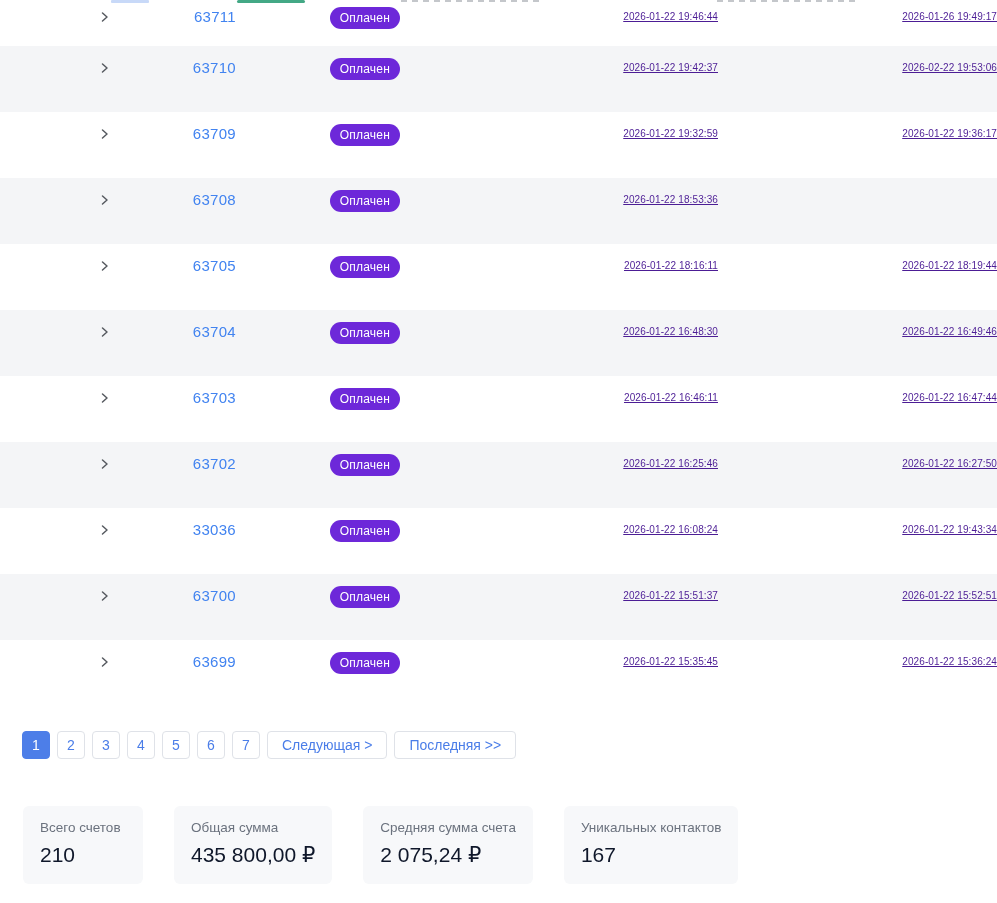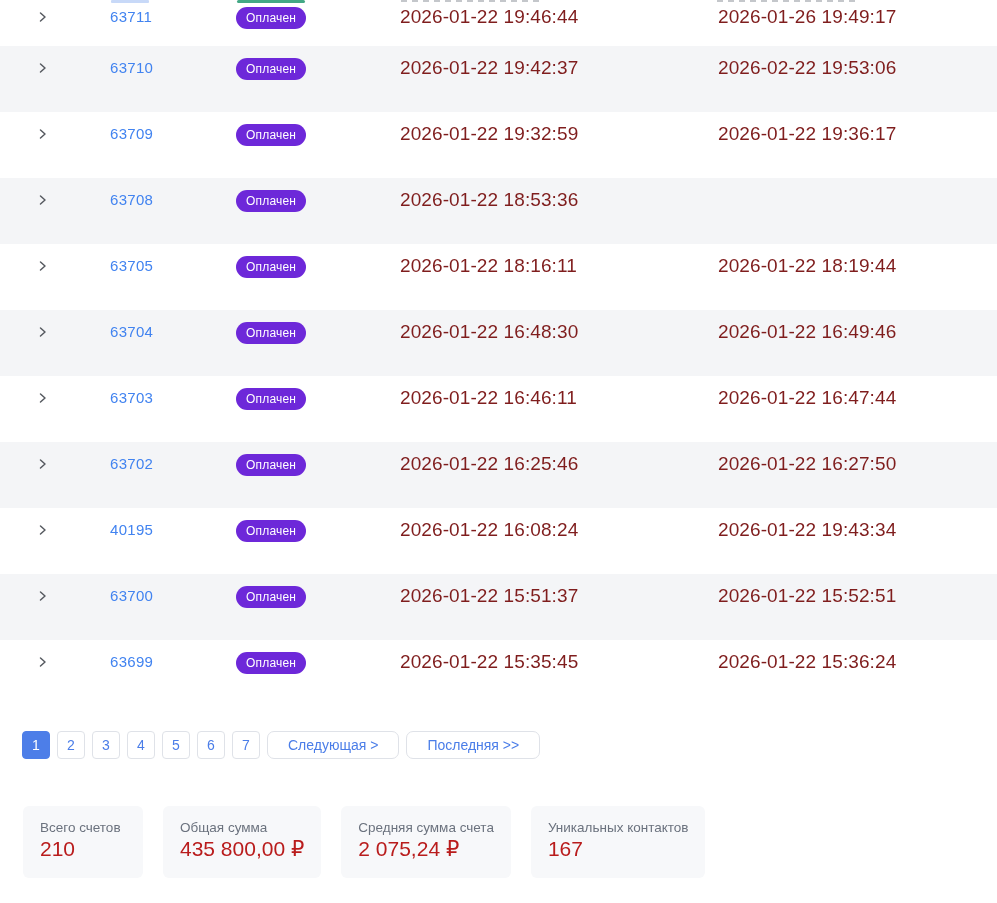--- a/index.html
+++ b/index.html
@@ -21,55 +21,55 @@
   
   .rows{width:997px;}
   .row{
     display:grid;
     grid-template-columns:110px 126px 164px 318px 1fr;
     align-items:start;
     height:66px;padding-top:11px;box-sizing:border-box;
   }
   .rows .row:nth-child(even){background:#f4f5f7;}
   .rows .row:first-child{height:46px;padding-top:6px;}
-  .cell{line-height:21px;}
+  .cell{line-height:21px;text-align:right;}
   .cell-chevron{padding-left:37px;}
   .chev{display:inline-block;cursor:pointer;line-height:21px;}
   .chev svg{display:inline-block;vertical-align:middle;margin-top:-2px;}
   .invoice-link{
     color:#4183f0;text-decoration:none;font-size:15px;letter-spacing:.3px;
   }
   .badge{
     display:inline-block;background:#6d28d9;color:#ffffff;
     font-size:12px;font-weight:normal;line-height:14px;
     padding:4px 10px;border-radius:11px;letter-spacing:.2px;
   }
-  .cell-date{font-size:19px;color:#7f1d1d;letter-spacing:.1px;}
+  .cell-date{font-size:10px;color:#4c1d95;letter-spacing:.1px;text-decoration:underline;}
 
   
   .pagination{display:flex;gap:7px;margin:25px 0 0 22px;align-items:center;}
   .pages{display:flex;gap:7px;}
   .pg{
     min-width:28px;height:28px;box-sizing:border-box;
     display:inline-flex;align-items:center;justify-content:center;
     background:#ffffff;border:1px solid #dfe2e8;border-radius:4px;
     color:#4a7de8;font-size:14px;font-family:inherit;cursor:pointer;
     padding:0 7px;
   }
   .pg.active{background:#4d7ee8;border-color:#4d7ee8;color:#ffffff;}
-  .pg-wide{padding:0 20px;border-radius:7px;}
+  .pg-wide{padding:0 14px;}
 
   
-  .stats{display:flex;gap:20px;margin:47px 0 0 23px;align-items:center;}
+  .stats{display:flex;gap:31px;margin:47px 0 0 23px;align-items:center;}
   .card{
     background:#f7f8fa;border-radius:6px;
     padding:13px 17px 16px 17px;min-width:86px;
   }
   .card-label{font-size:13.5px;color:#6b727e;line-height:17px;white-space:nowrap;}
-  .card-value{font-size:21px;color:#b91c1c;line-height:26px;white-space:nowrap;}
+  .card-value{font-size:21px;color:#0f172a;line-height:26px;margin-top:6px;white-space:nowrap;}
 </style>
 </head>
 <body>
 
 <div class="page">
 
   <div class="remnant">
     <span class="rem-link"></span>
     <span class="rem-badge"></span>
     <span class="rem-date1"></span>
@@ -222,21 +222,21 @@
 
   <div class="row">
     <div class="cell cell-chevron">
       <span class="chev">
         <svg width="11" height="12" viewBox="0 0 11 12">
           <path d="M3.5 2 L8 6 L3.5 10" stroke="#55595f" stroke-width="1.5" fill="none" stroke-linecap="round" stroke-linejoin="round"></path>
         </svg>
       </span>
     </div>
     <div class="cell cell-num">
-      <a href="#" class="invoice-link">40195</a>
+      <a href="#" class="invoice-link">33036</a>
     </div>
     <div class="cell cell-status">
       <span class="badge">Оплачен</span>
     </div>
     <div class="cell cell-date">2026-01-22 16:08:24</div>
     <div class="cell cell-date">2026-01-22 19:43:34</div>
   </div>
 
   <div class="row">
     <div class="cell cell-chevron">

